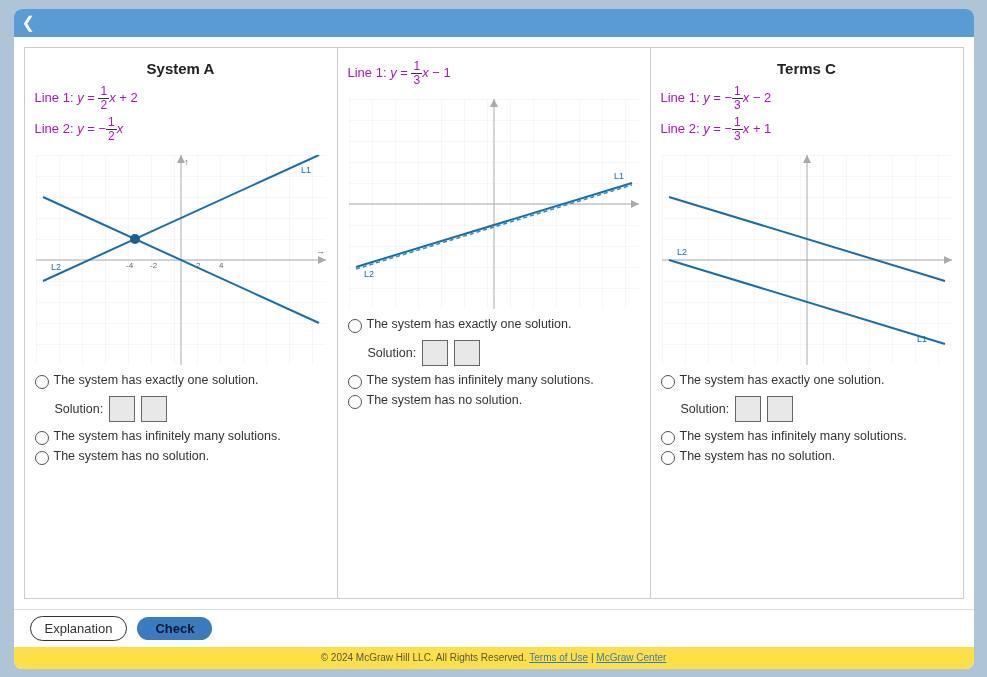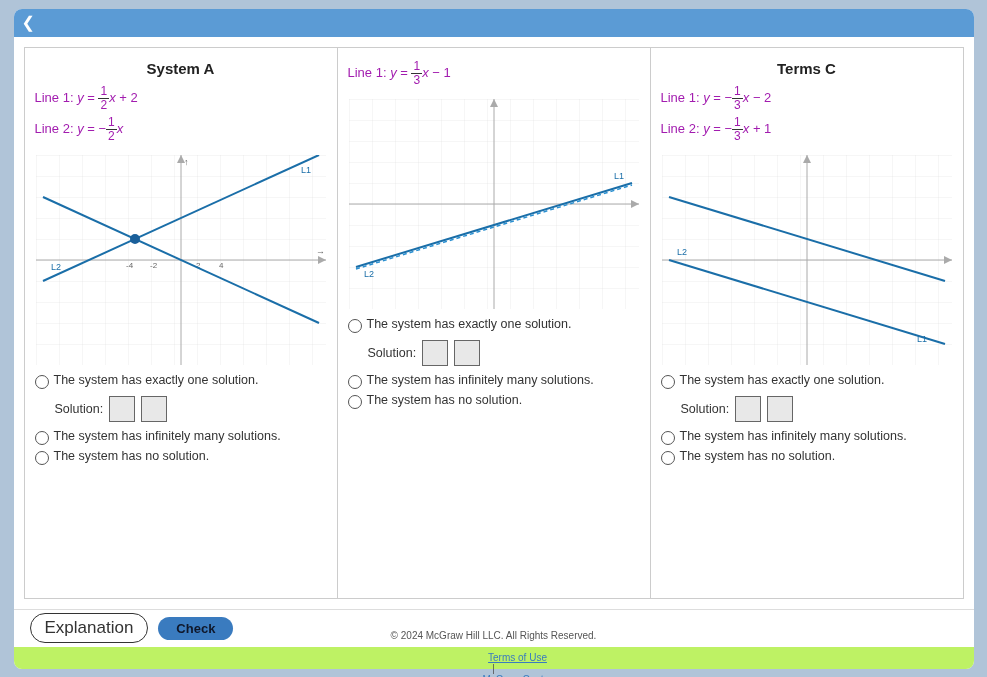--- a/index.html
+++ b/index.html
@@ -112,50 +112,48 @@
       display: flex;
       align-items: center;
       padding: 0 16px;
       gap: 10px;
     }
     .btn-explanation {
       border: 1px solid #333;
       background: #fff;
       border-radius: 16px;
       padding: 4px 14px;
-      font-size: 17px;
+      font-size: 13px;
       cursor: pointer;
       color: #333;
     }
     .btn-check {
       border: none;
       background: #3a7bbf;
       border-radius: 16px;
       padding: 4px 18px;
       font-size: 13px;
       cursor: pointer;
       color: #0f172a;
       font-weight: bold;
     }
     .footer-bar {
-      background: #bef264;
+      background: #fde047;
       height: 22px;
       border-radius: 0 0 8px 8px;
       display: flex;
       align-items: center;
       justify-content: center;
       font-size: 10px;
       color: #555;
-      flex-direction: column;
     }
     .footer-bar a {
       color: #3a7bbf;
       text-decoration: underline;
       cursor: pointer;
-      margin-left: 48px;
     }
     .frac {
       display: inline-flex;
       flex-direction: column;
       align-items: center;
       vertical-align: middle;
       font-size: 12px;
       line-height: 1.1;
     }
     .frac span {

